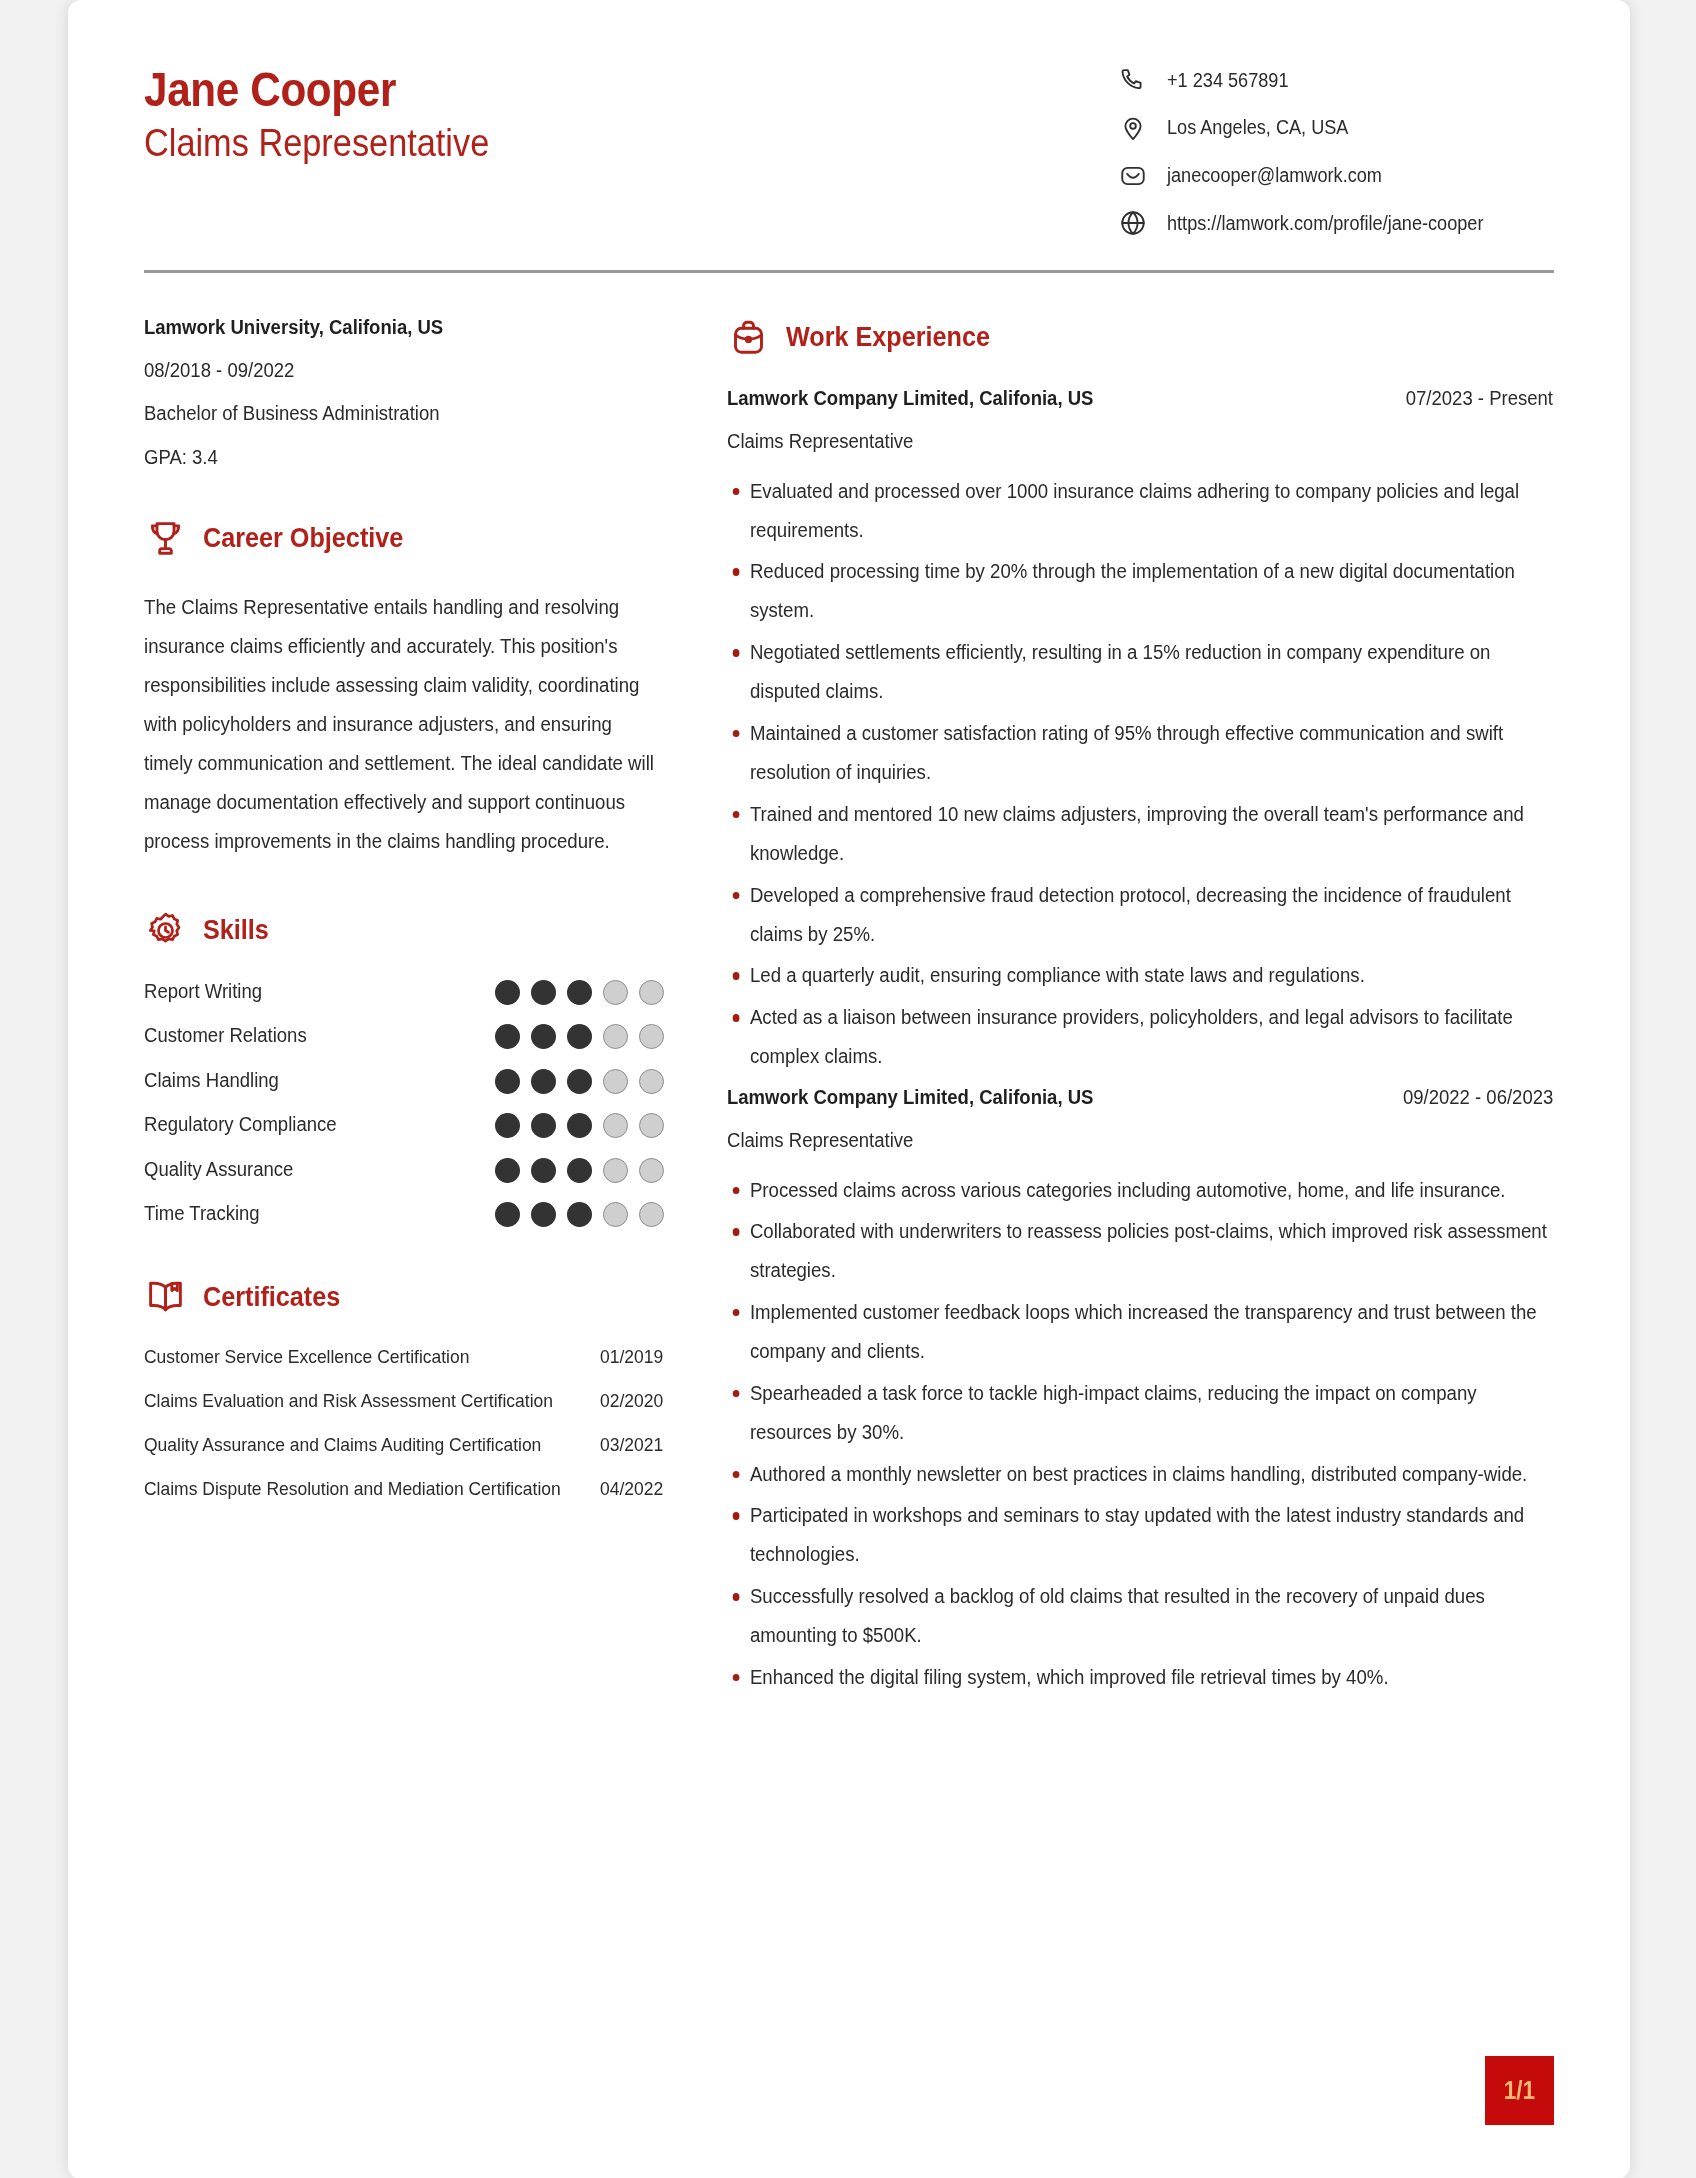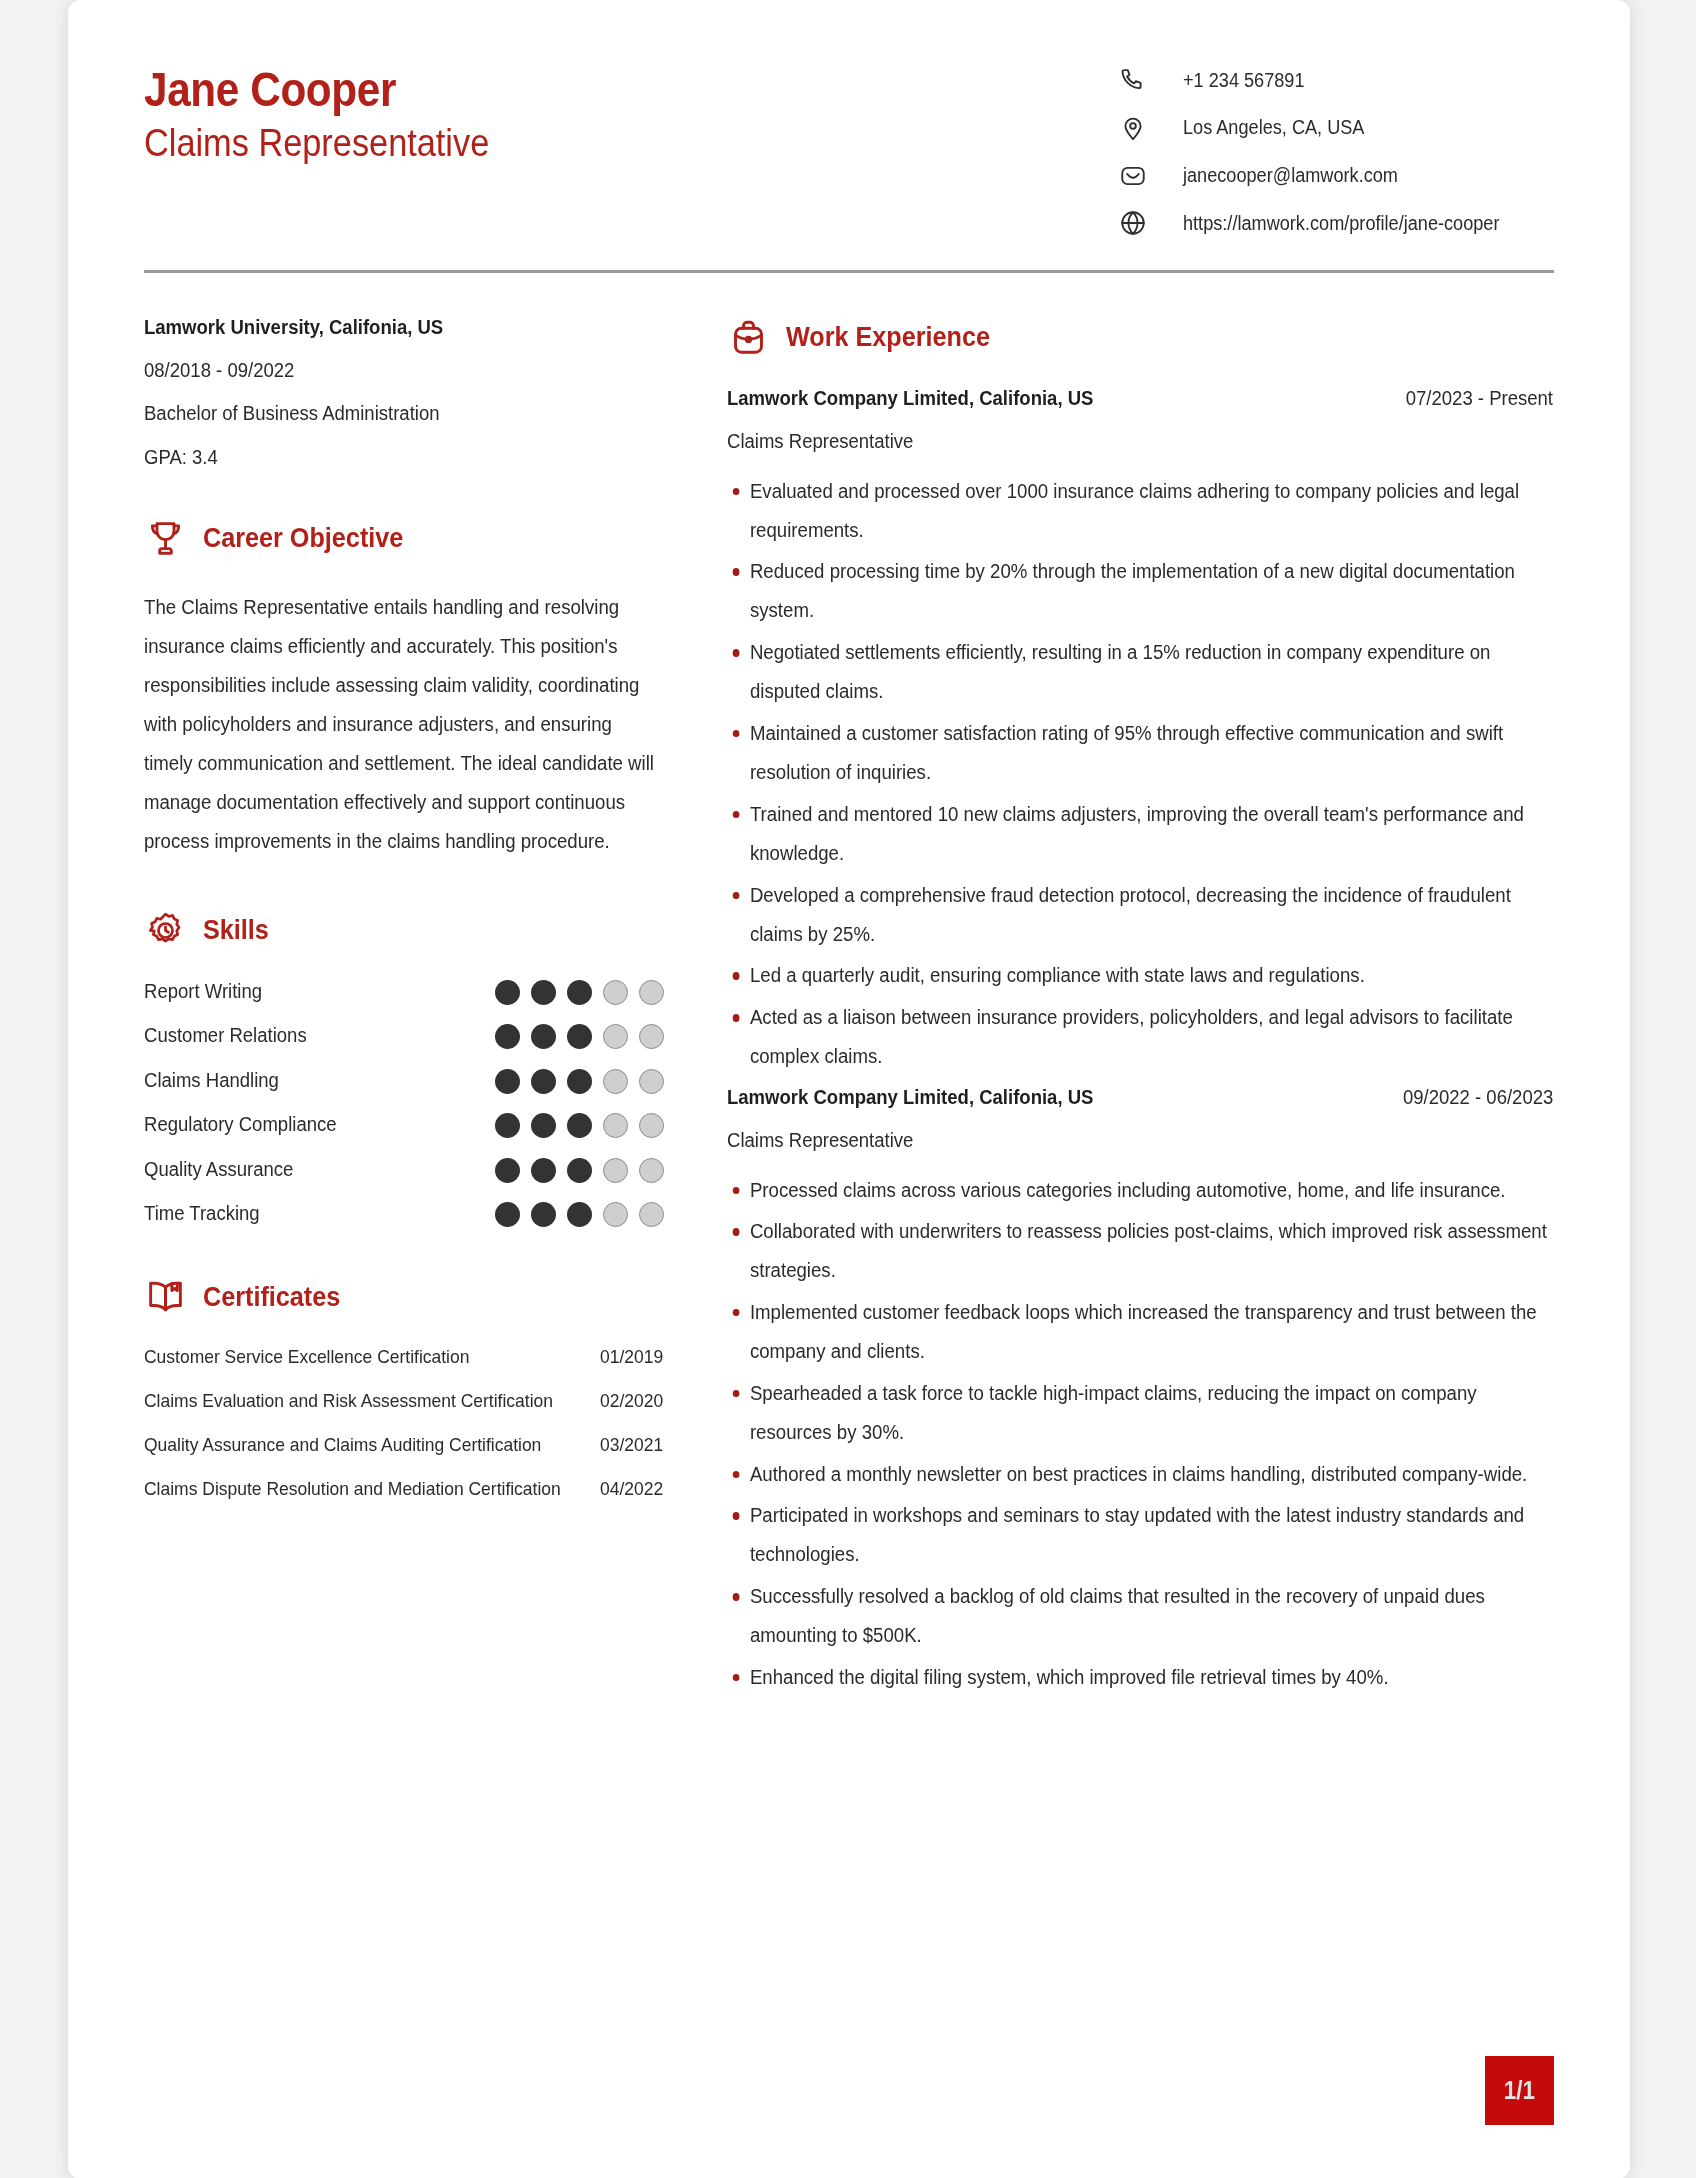--- a/index.html
+++ b/index.html
@@ -58,21 +58,21 @@
   .contacts {
     display: flex;
     flex-direction: column;
     gap: 17.6px;
     padding-top: 7.4px;
     min-width: 436px;
   }
   .contact-row {
     display: flex;
     align-items: center;
-    gap: 35px;
+    gap: 19px;
     text-align: center;
   }
   .contact-icon {
     width: 30px; height: 30px;
     flex: 0 0 30px;
     display: flex; align-items: center; justify-content: center;
     color: #2f2f2f;
   }
   .contact-icon svg { width: 28px; height: 28px; display:block; }
   .contact-text {
@@ -254,21 +254,21 @@
   }
 
   
   .page-badge {
     position: absolute;
     right: 76px;
     bottom: 54px;
     width: 69px; height: 69px;
     background: #c40a0a;
     display: flex; align-items: center; justify-content: center;
-    color: #e5e5e5;
+    color: #fdba74;
     font-size: 25px;
     font-weight: 700;
   }
   .page-badge span {
     transform: scaleX(0.9);
     display: inline-block;
   }
 </style>
 </head>
 <body>

